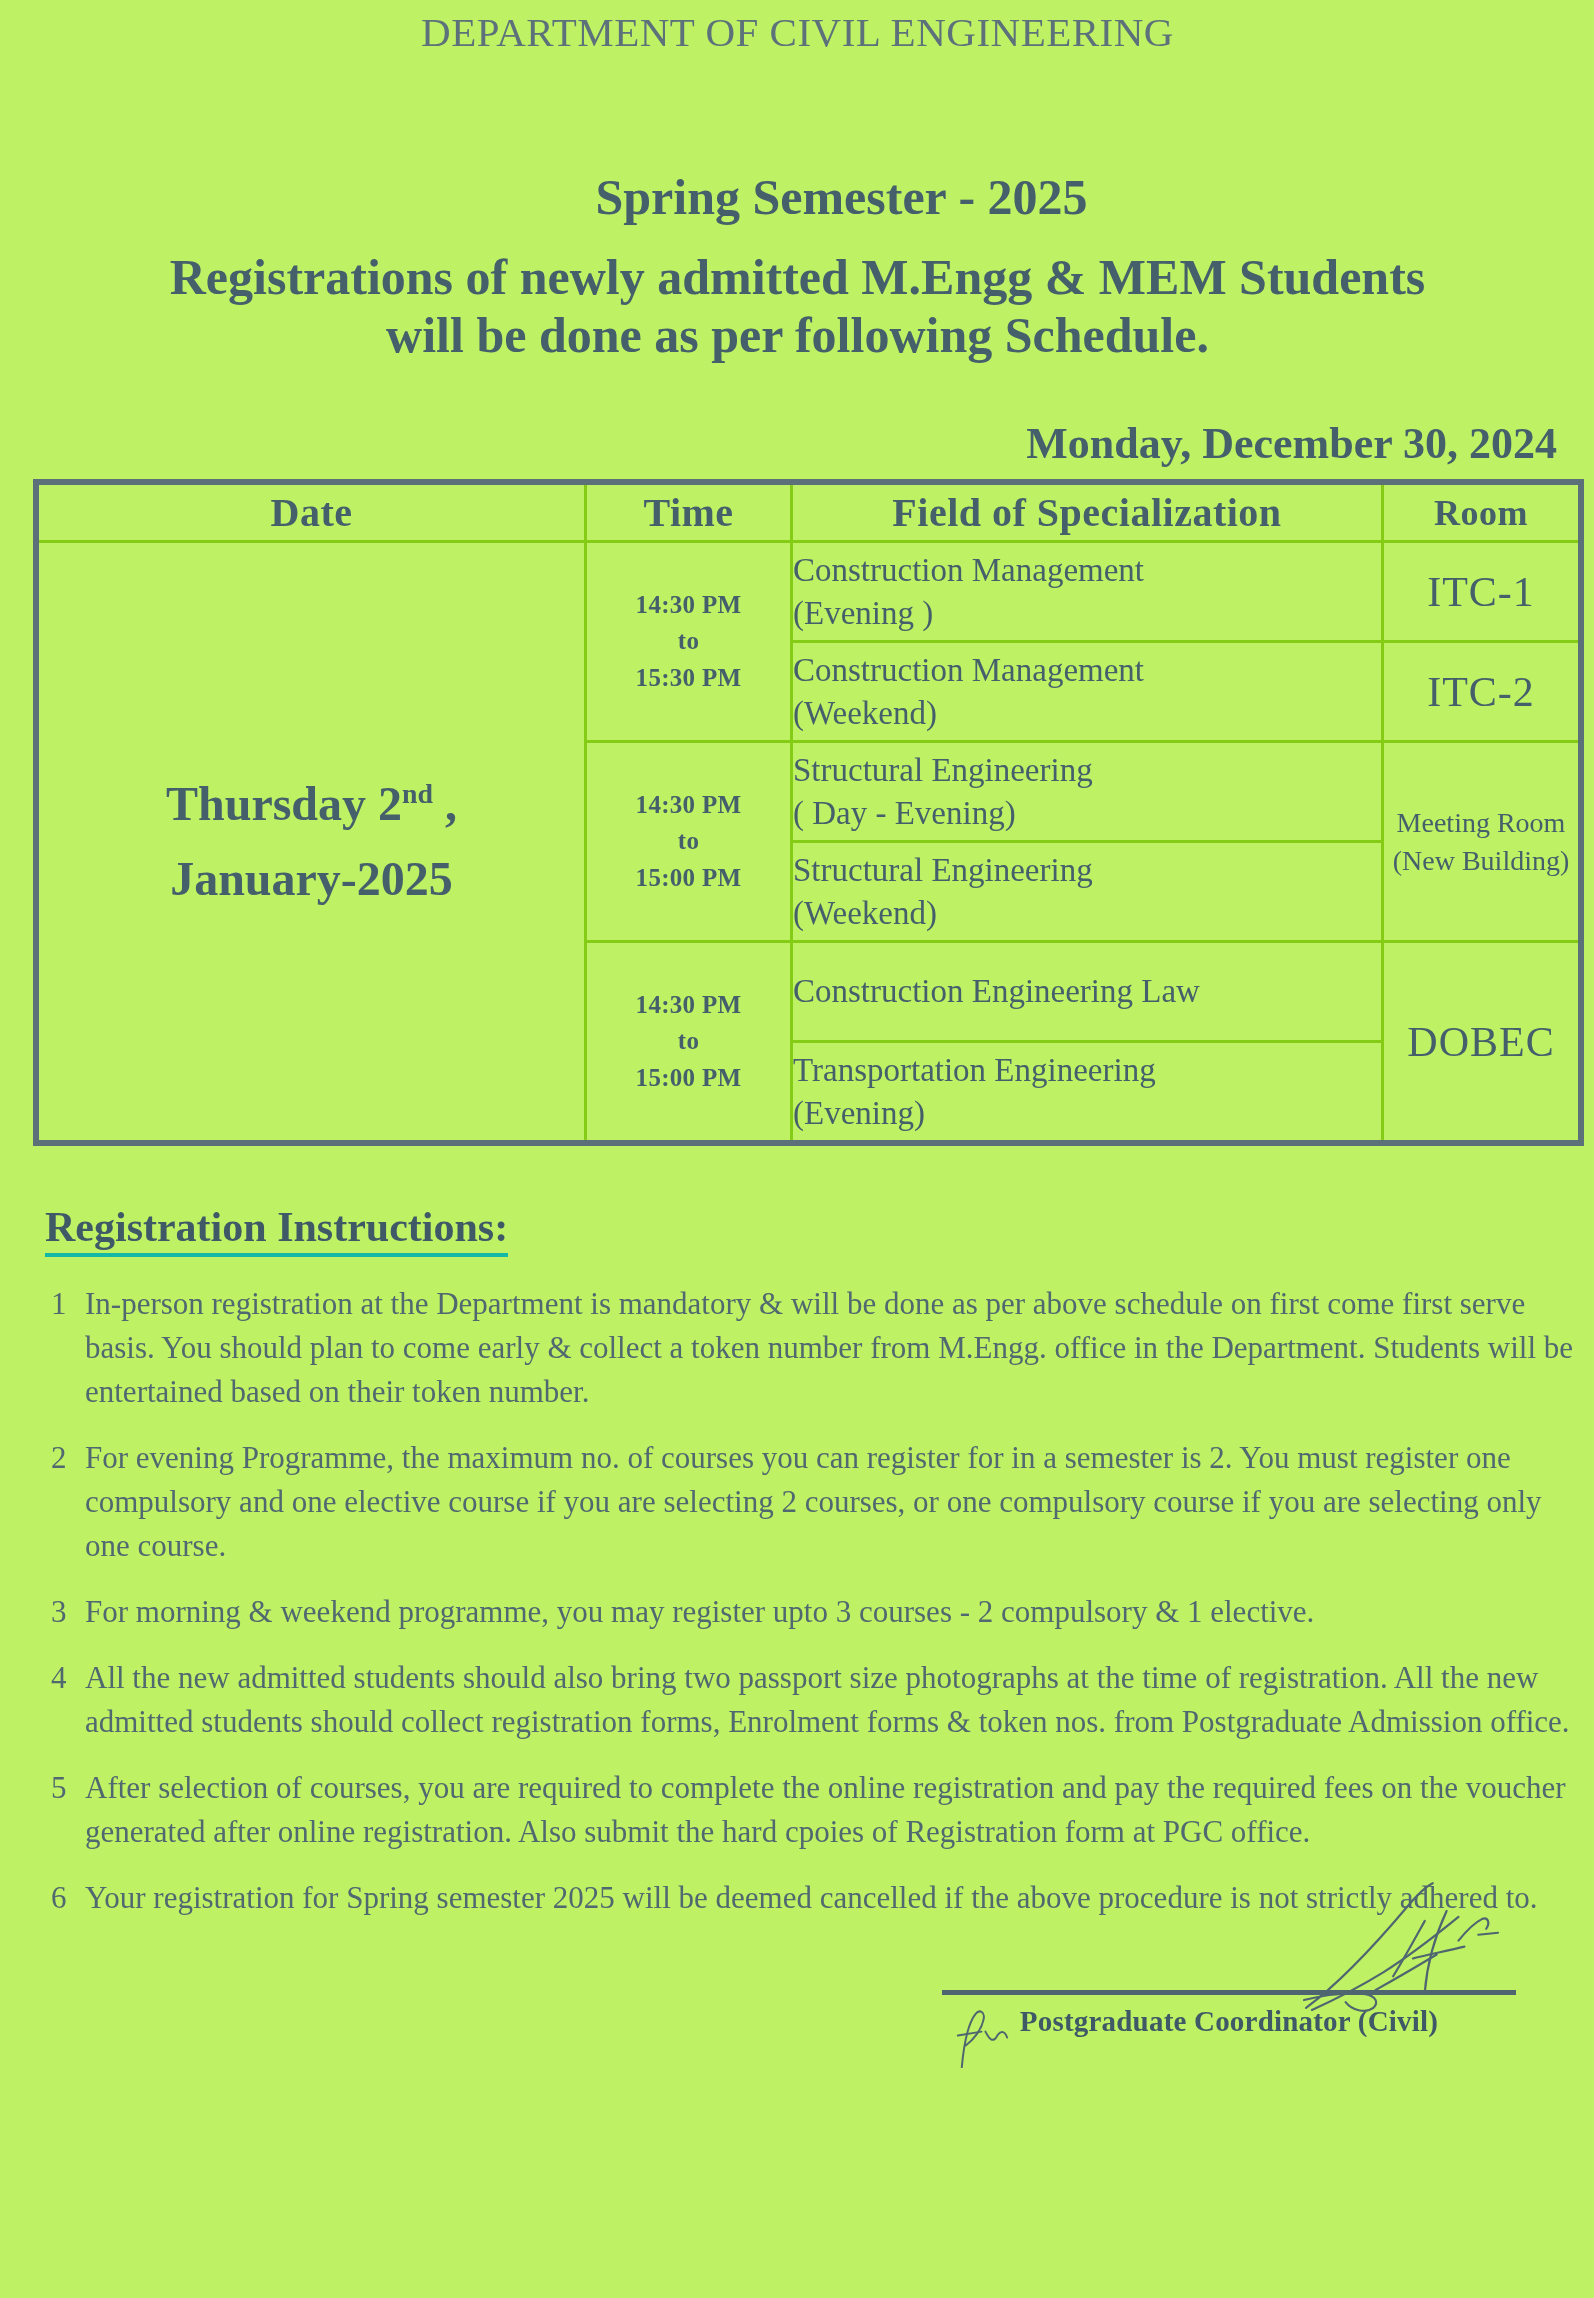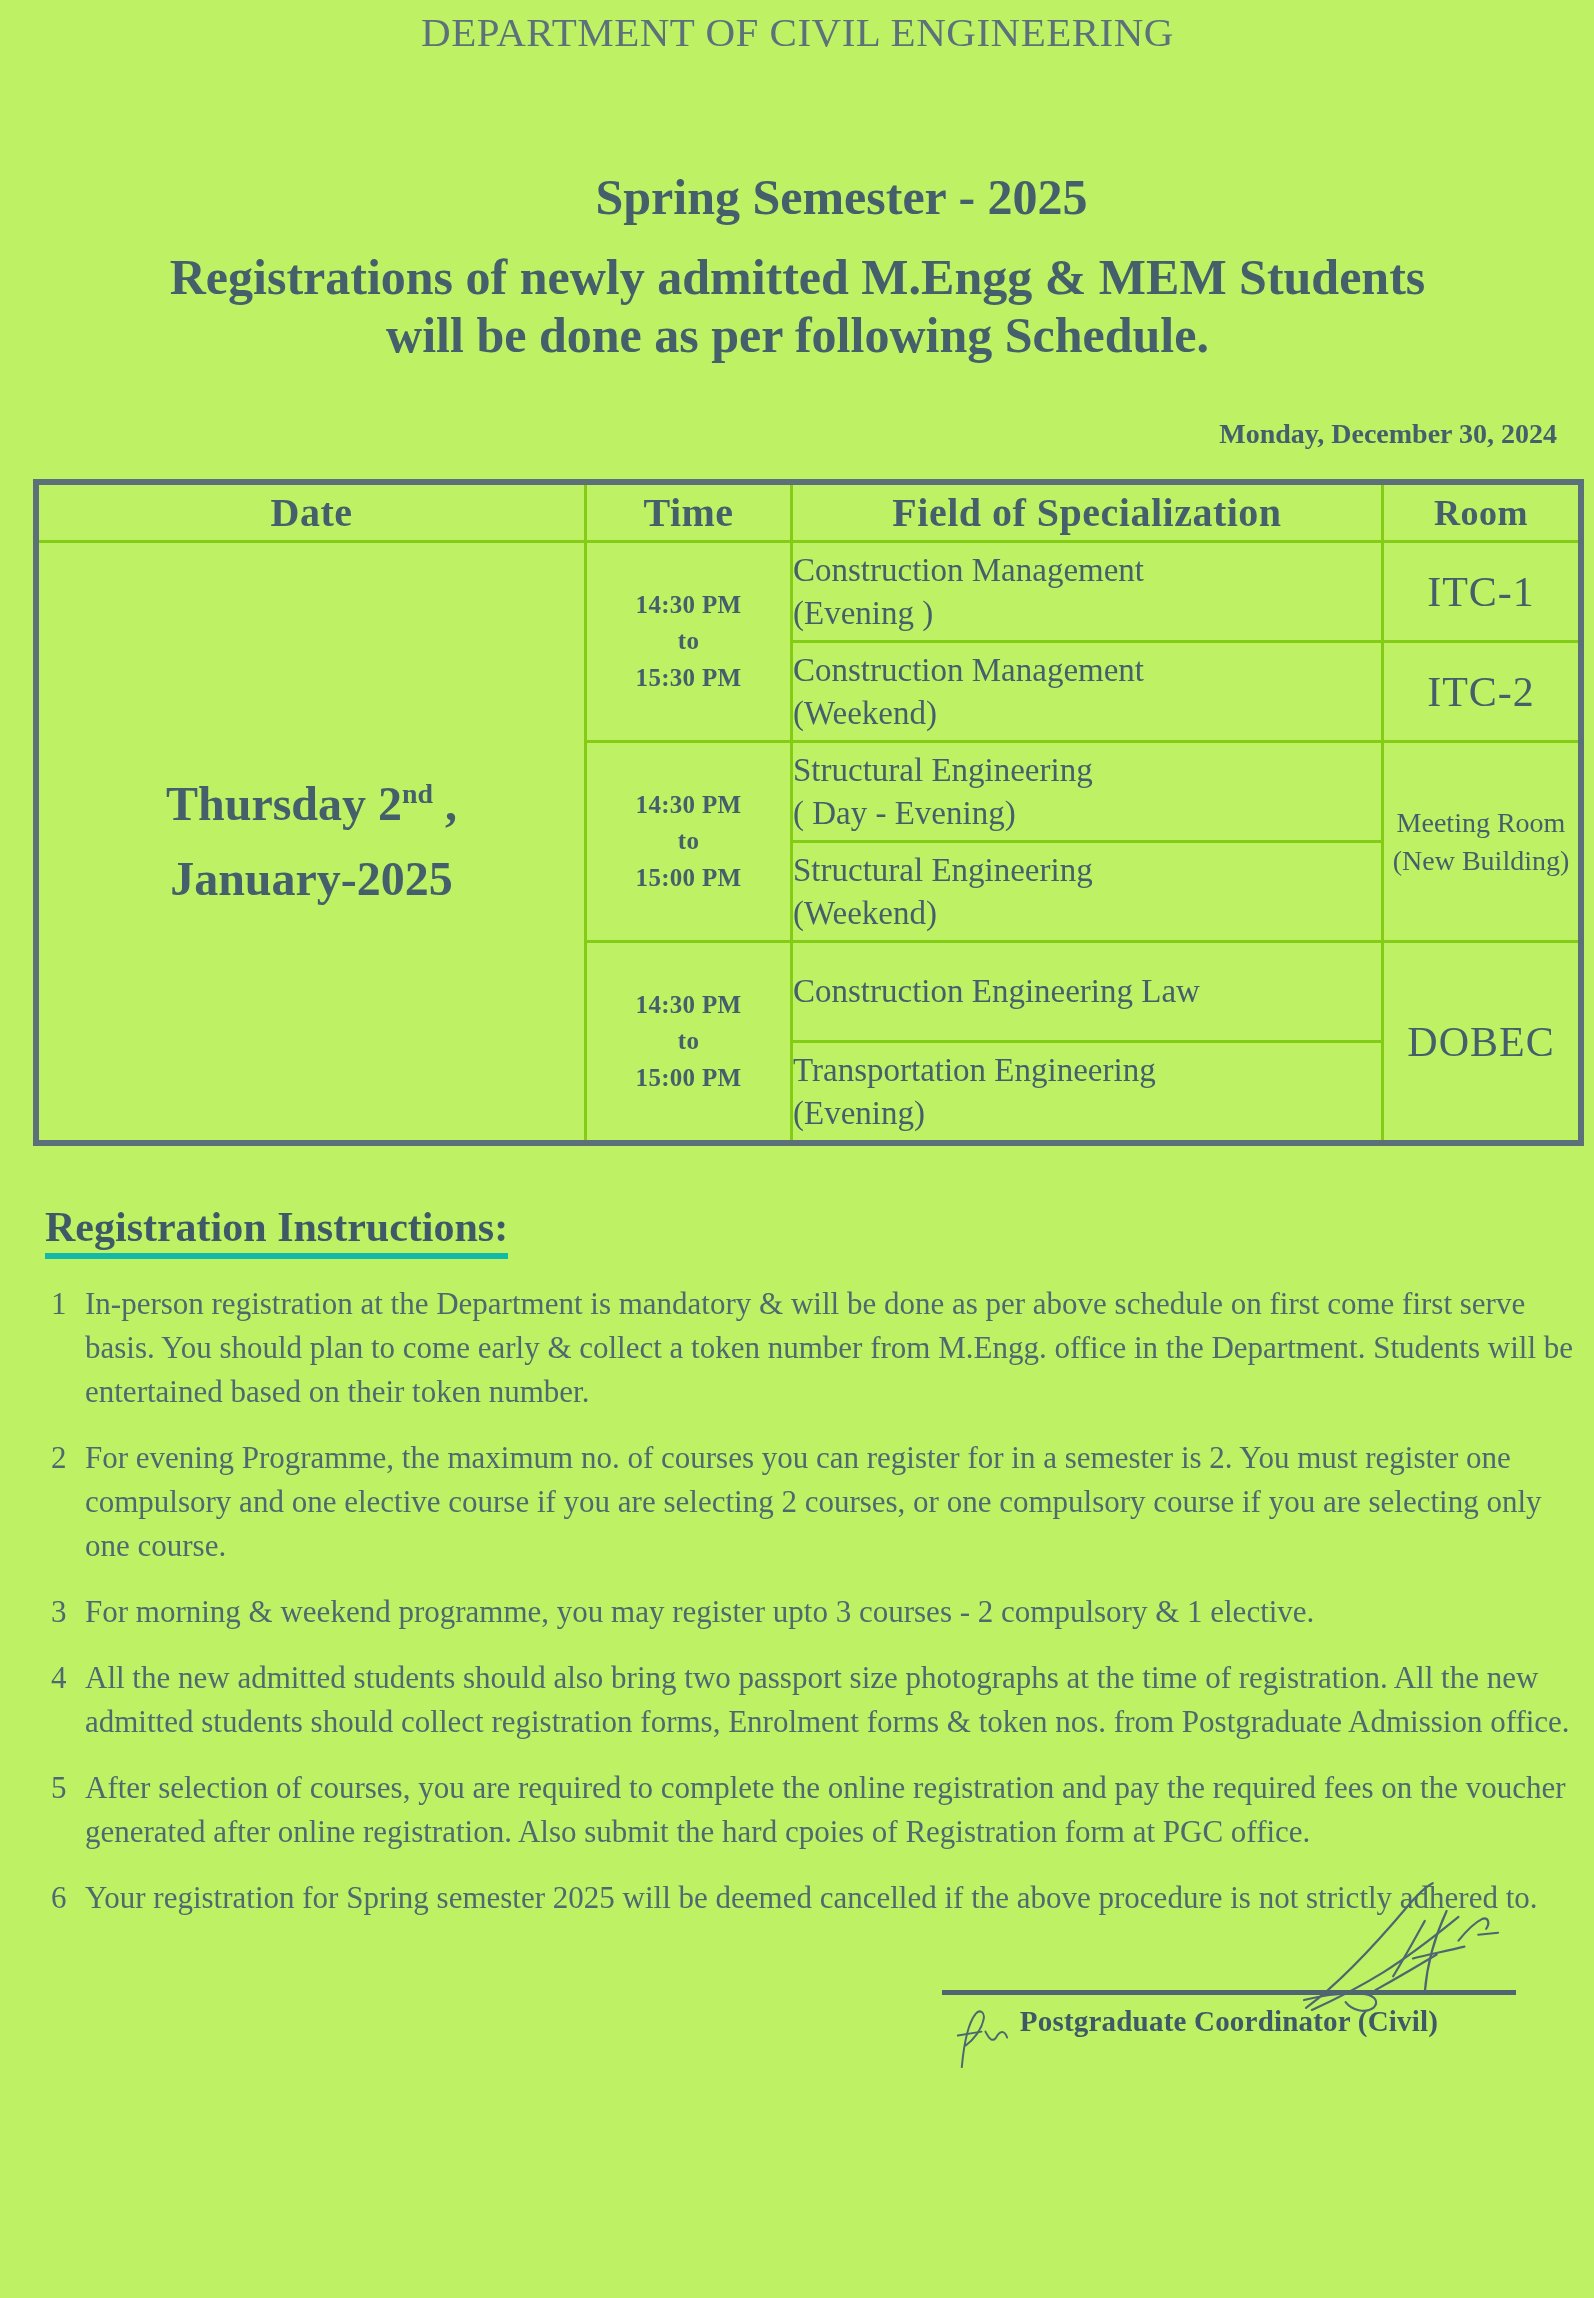--- a/index.html
+++ b/index.html
@@ -61,21 +61,21 @@
     font-size: 50px;
     font-weight: bold;
     color: #46606b;
     line-height: 1.15;
   }
   .title-line3 .l2 { display: block; }
   .date-line {
     position: absolute;
     top: 418px;
     right: 38px;
-    font-size: 28px;
+    font-size: 44px;
     font-weight: bold;
     color: #46606b;
     text-align: right;
   }
 
   
   .sched-wrap {
     position: absolute;
     top: 479px;
     left: 33px;
@@ -147,21 +147,21 @@
   .r-h2 { height: 97px; }
 
   
   .instr-title {
     position: absolute;
     top: 1203px;
     left: 45px;
     font-size: 42px;
     font-weight: bold;
     color: #3f5a66;
-    border-bottom: 6px solid #14b8a6;
+    border-bottom: 4px solid #14b8a6;
     padding-bottom: 2px;
     display: inline-block;
   }
   .instr-list {
     position: absolute;
     top: 1282px;
     left: 51px;
     width: 1525px;
   }
   .instr-item {

